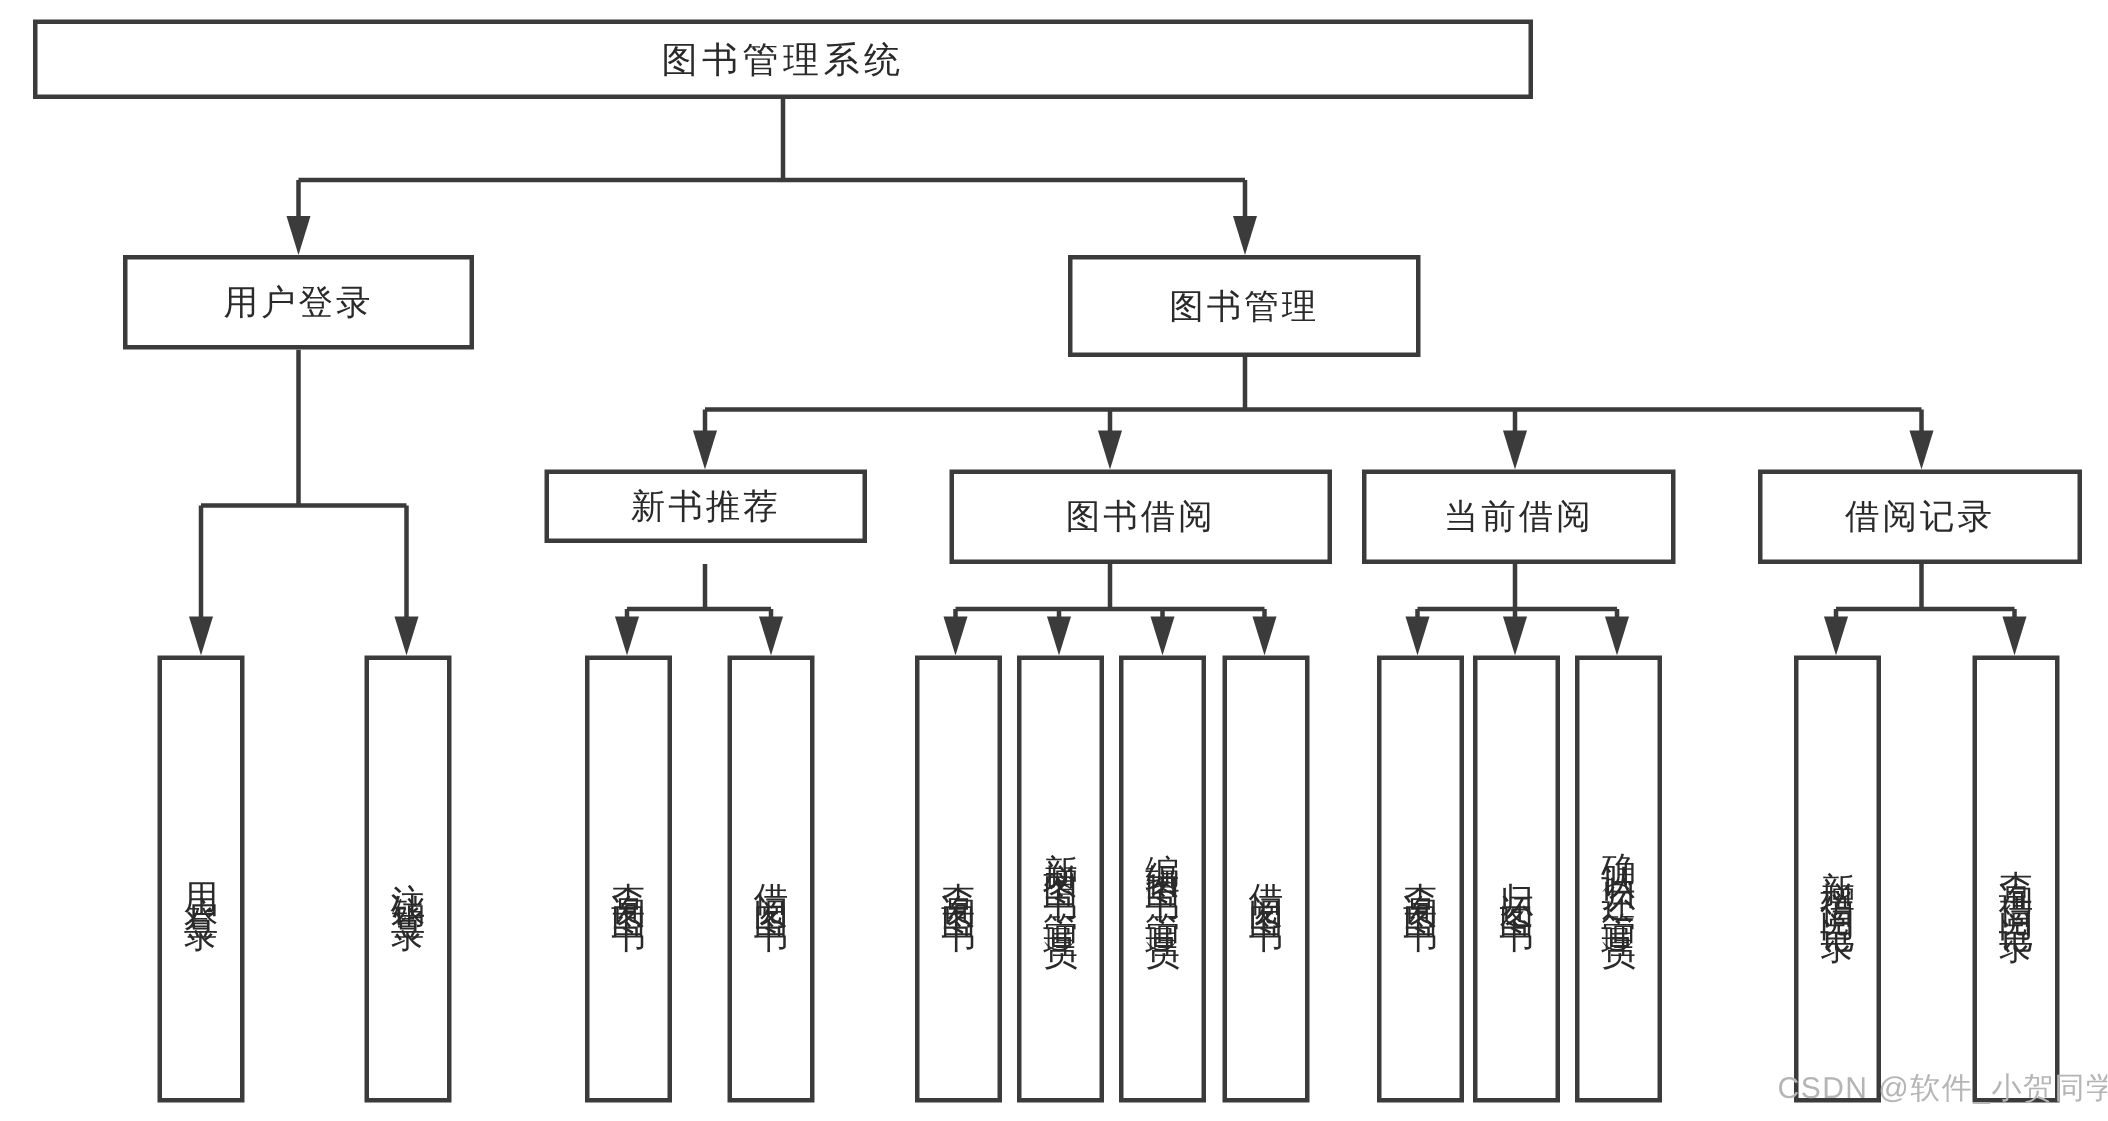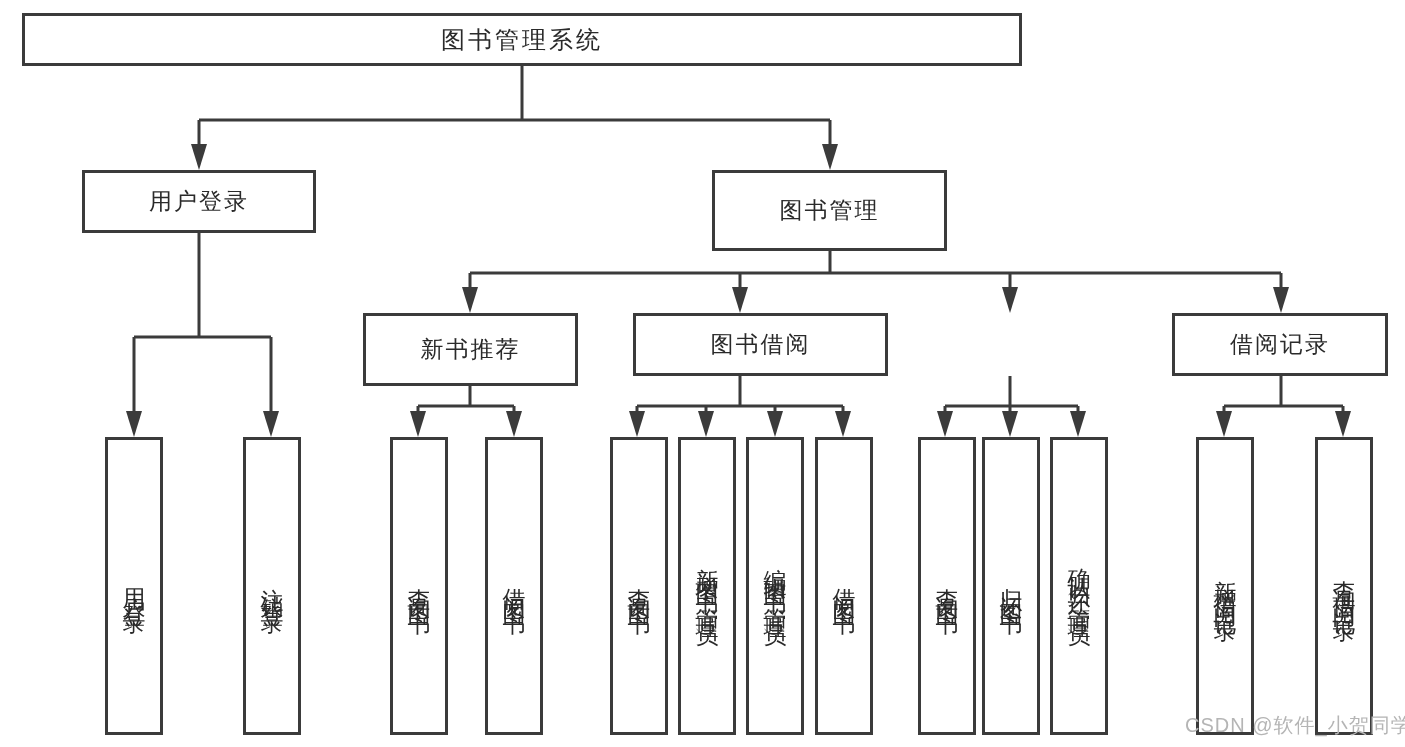--- a/index.html
+++ b/index.html
@@ -47,22 +47,22 @@
     font-size: 23px;
     letter-spacing: 8px;
     line-height: 1;
     top: 437px;
     width: 58px;
     height: 298px;
   }
   
   .n-root  { left: 22px;  top: 13px;  width: 1000px; height: 53px; }
   .n-l2a   { left: 82px;  top: 170px; width: 234px;  height: 63px; }
-  .n-l2b   { left: 712px; top: 170px; width: 235px;  height: 81px; }
-  .n-l3a   { left: 363px; top: 313px; width: 215px;  height: 73px; }
+  .n-l2b   { left: 712px; top: 170px; width: 235px;  height: 68px; }
+  .n-l3a   { left: 363px; top: 313px; width: 215px;  height: 49px; }
   .n-l3b   { left: 633px; top: 313px; width: 255px;  height: 63px; }
   .n-l3c   { left: 908px; top: 313px; width: 209px;  height: 63px; }
   .n-l3d   { left: 1172px;top: 313px; width: 216px;  height: 63px; }
   .n-b0c0  { left: 105px; }
   .n-b0c1  { left: 243px; }
   .n-g1c0  { left: 390px; }
   .n-g1c1  { left: 485px; }
   .n-g2c0  { left: 610px; }
   .n-g2c1  { left: 678px; }
   .n-g2c2  { left: 746px; }
@@ -128,20 +128,21 @@
     </g>
   </svg>
 
   <div class="node hnode rootnode n-root">图书管理系统</div>
 
   <div class="node hnode n-l2a">用户登录</div>
   <div class="node hnode n-l2b">图书管理</div>
 
   <div class="node hnode n-l3a">新书推荐</div>
   <div class="node hnode n-l3b">图书借阅</div>
+  <div class="node hnode n-l3c">当前借阅</div>
   <div class="node hnode n-l3d">借阅记录</div>
 
   <div class="node vnode n-b0c0">用户登录</div>
   <div class="node vnode n-b0c1">注销登录</div>
 
   <div class="node vnode n-g1c0">查询图书</div>
   <div class="node vnode n-g1c1">借阅图书</div>
 
   <div class="node vnode n-g2c0">查询图书</div>
   <div class="node vnode n-g2c1">新增图书（管理员）</div>

